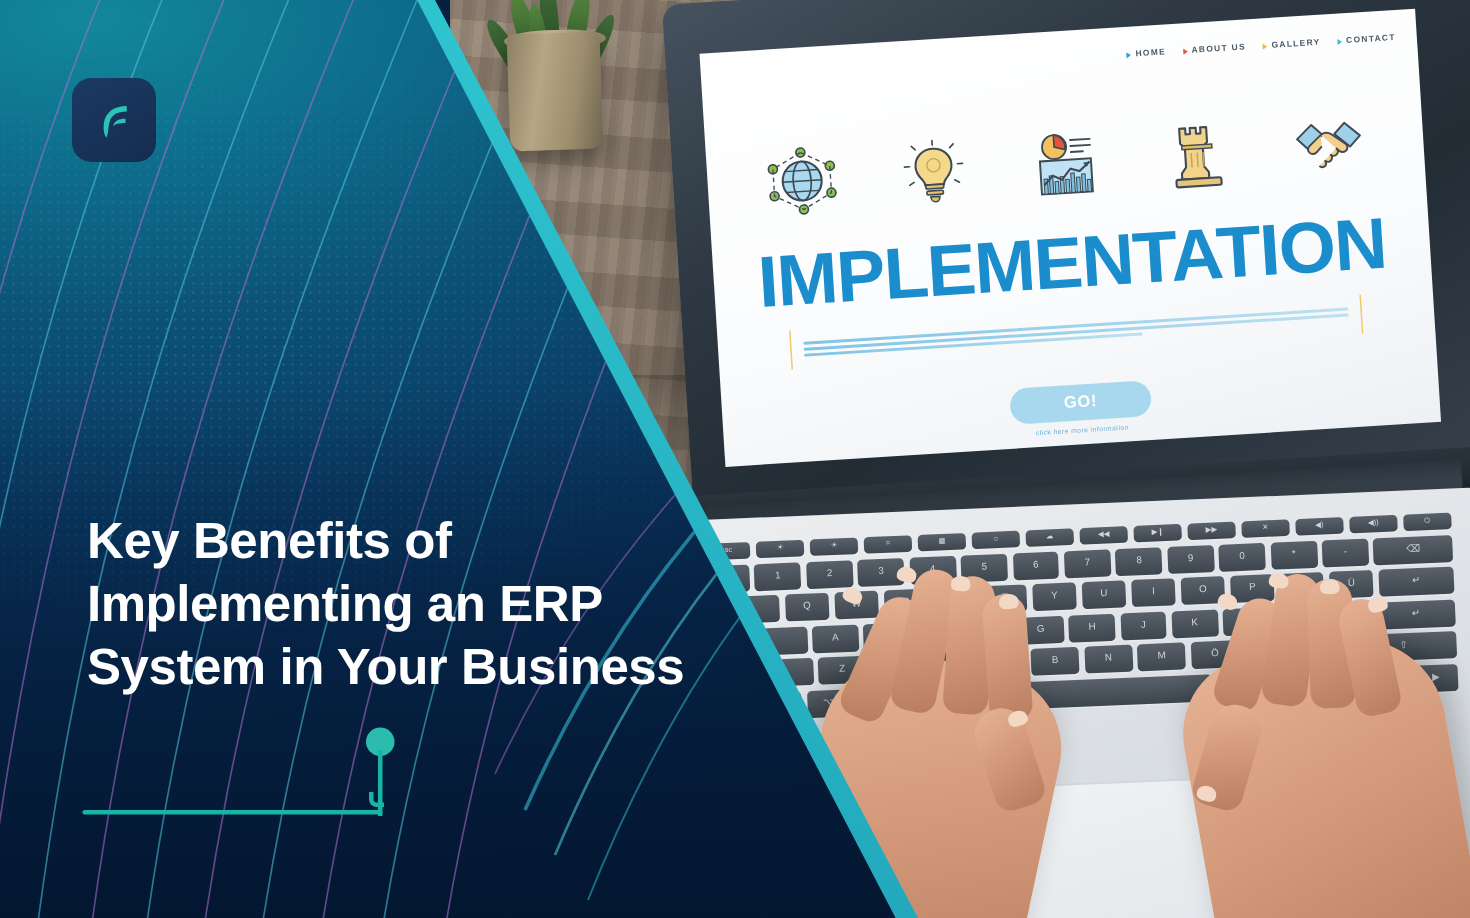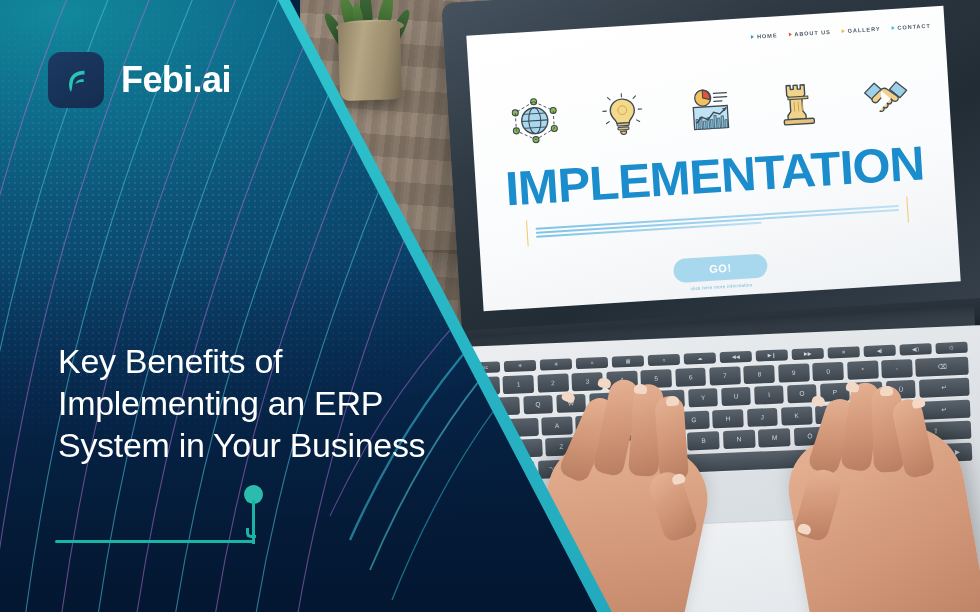--- a/index.html
+++ b/index.html
@@ -181,21 +181,21 @@
   .logo-mark{
     width:56px; height:56px; border-radius:13px;
     background:linear-gradient(150deg,#1b3a63,#152c4f);
     display:flex; align-items:center; justify-content:center;
   }
   .logo-text{ color:#fff; font-size:36px; font-weight:bold; letter-spacing:-.6px; }
 
   
   .headline{
     position:absolute; left:58px; top:340px; z-index:9; width:430px;
-    color:#ffffff; font-size:34px; font-weight:normal; line-height:1.24;
+    color:#ffffff; font-size:34px; font-weight:bold; line-height:1.24;
     letter-spacing:-.3px;
   }
   .accent-dot{
     position:absolute; left:244px; top:485px; z-index:9;
     width:19px; height:19px; border-radius:50%; background:#2bbcae;
   }
   .accent-v{
     position:absolute; left:252px; top:500px; z-index:9;
     width:3.2px; height:44px; background:#18b4a8;
   }
@@ -516,21 +516,20 @@
     </svg>
   </div>
 
   <div class="logo">
     <div class="logo-mark">
       <svg viewBox="0 0 40 40" width="34" height="34">
         <path d="M30 9 C20 9 13 14 12 23 C11.4 28.4 12.6 32 14 34 C15.6 31 15.4 26 16.4 22 C17.8 16 22.6 13.4 30 13.4 Z" fill="#2bc4b4"></path>
         <path d="M29 19 C23 19 20 21 19.4 25 C21 23 23.6 22.4 29 22.4 Z" fill="#2bc4b4"></path>
       </svg>
     </div>
-    <div class="logo-text">Febi.ai</div>
   </div>
 
   <div class="headline">Key Benefits of Implementing an ERP System in Your Business</div>
   <div class="accent-dot"></div>
   <div class="accent-v"></div>
   <div class="accent-corner"></div>
   <div class="accent-h"></div>
 
 </div>
 

